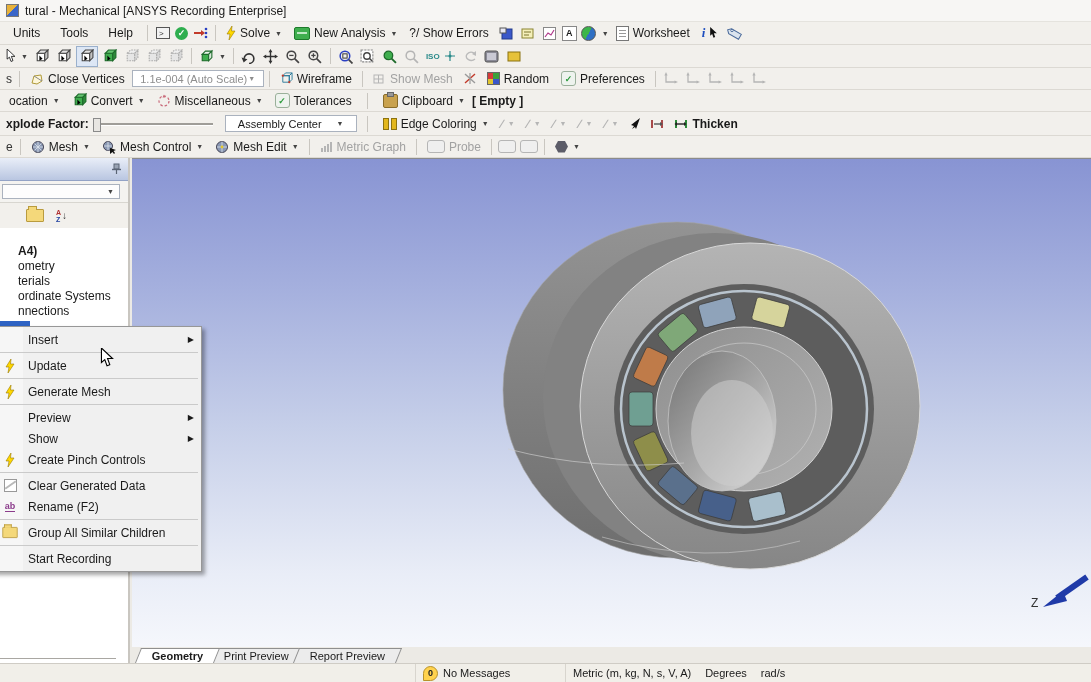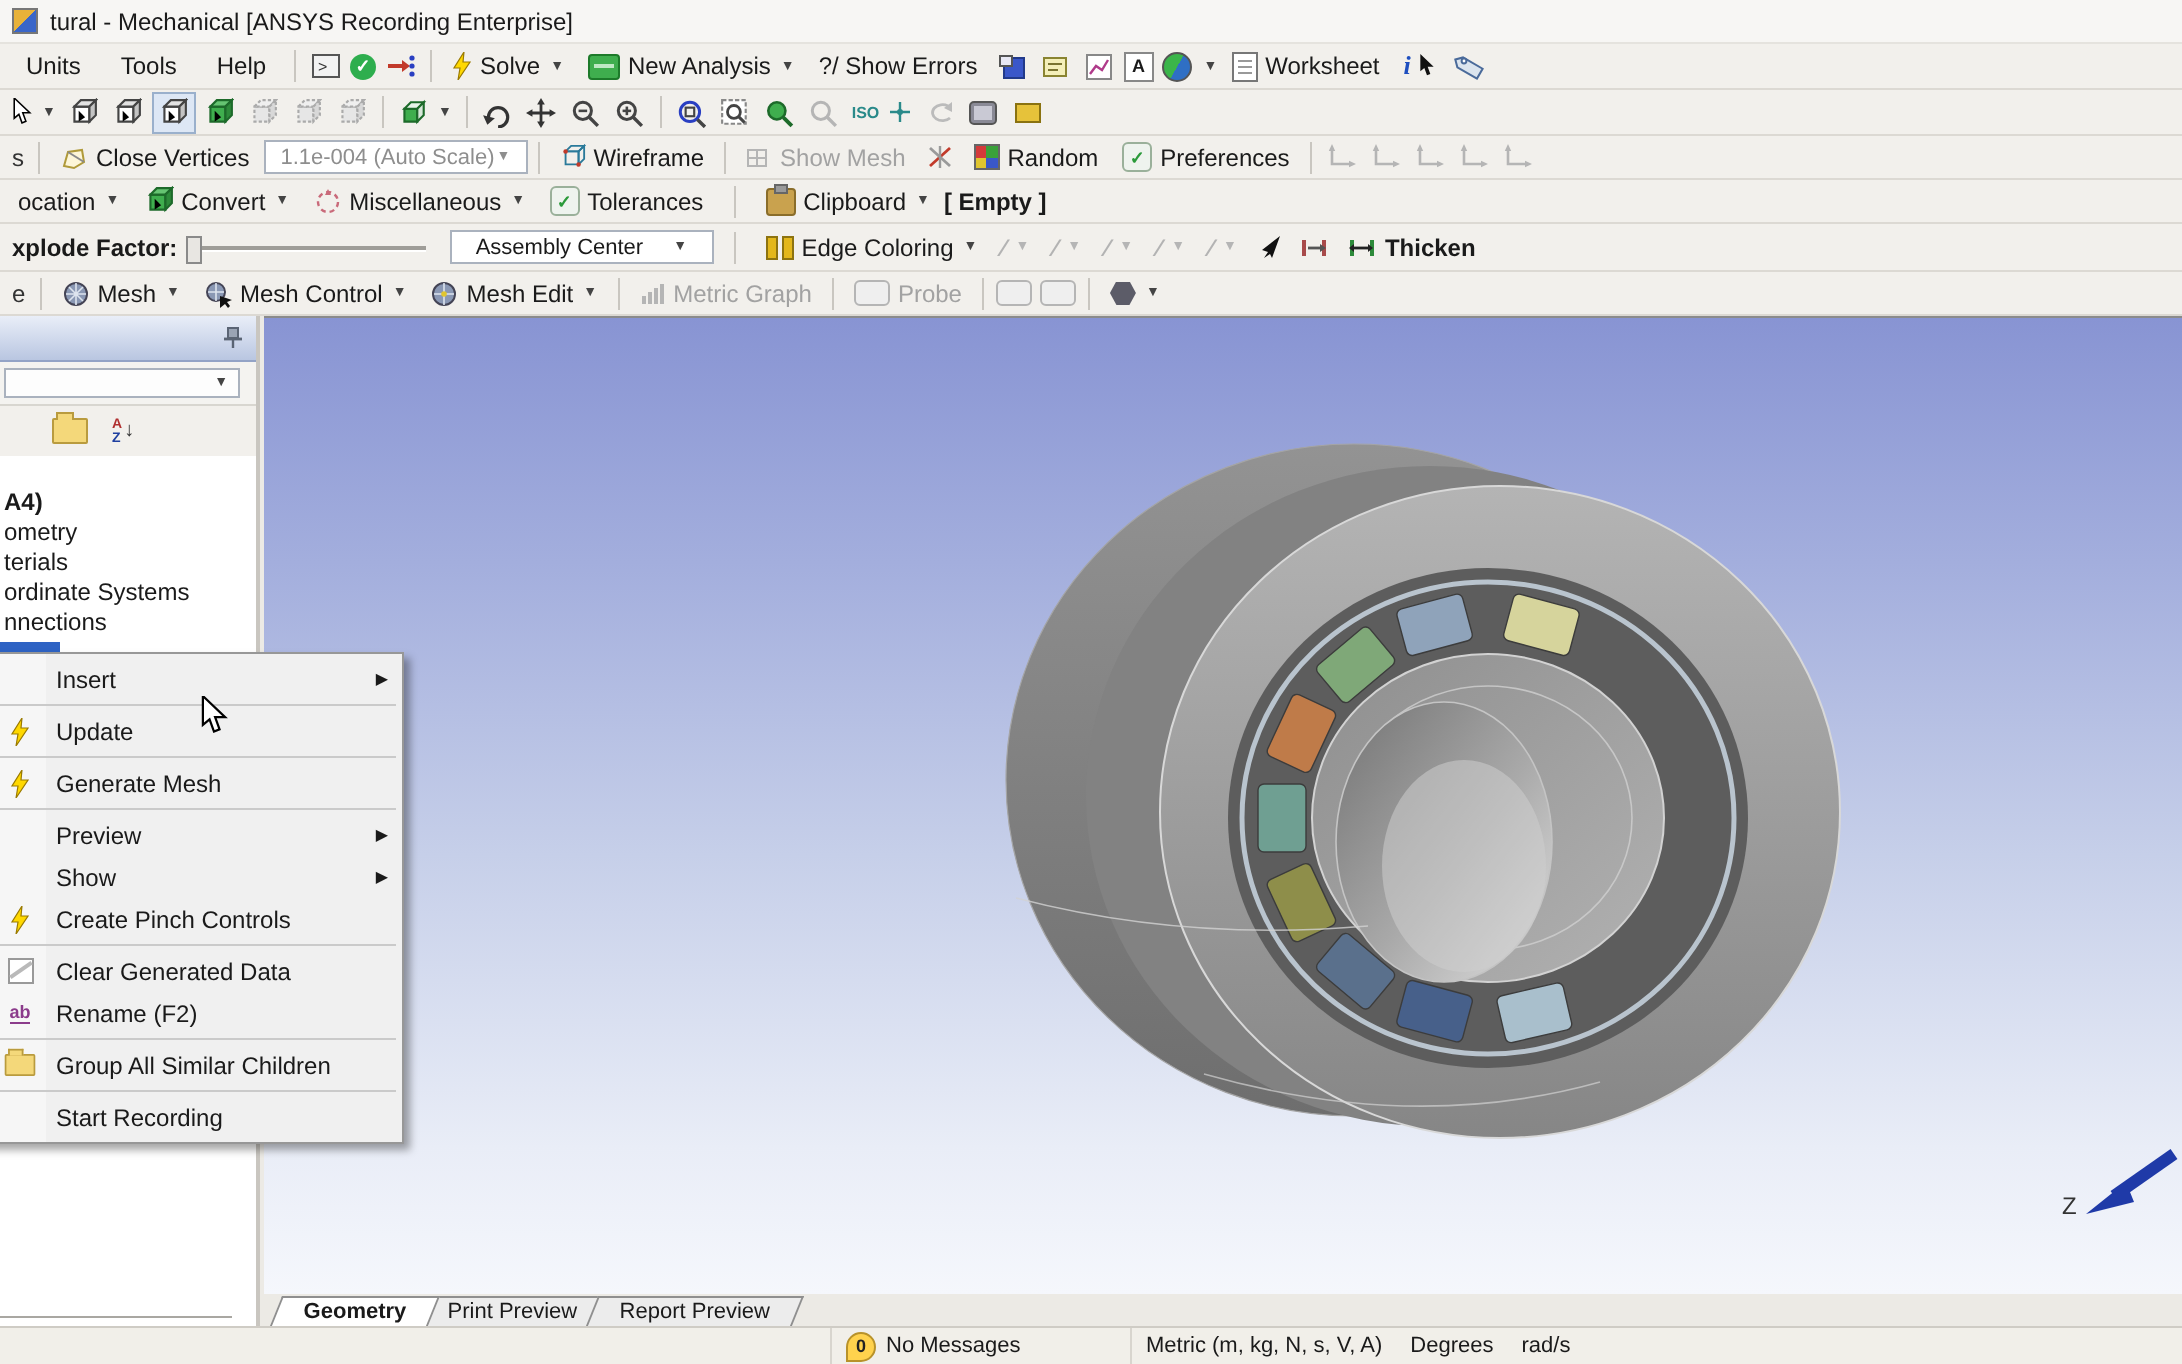--- a/index.html
+++ b/index.html
@@ -57,21 +57,21 @@
   .slider .thumb{position:absolute;left:0;top:1px;width:6px;height:12px;background:#e8e6e2;border:1px solid #8a8a8a}
   .appicon{width:11px;height:11px;background:linear-gradient(135deg,#e8b23a 0 50%,#3a66c9 50% 100%);border:1px solid #777;margin-left:2px}
 
   
   .lpanel{position:absolute;left:0;top:158px;width:130px;height:505px;background:#f2f0ec;border-right:2px solid #c9c6c0;box-sizing:border-box}
   .phead{height:22px;background:linear-gradient(180deg,#e9eef8,#b9c6e1);border-bottom:1px solid #93a3c6;position:relative}
   .pcombo{height:21px;background:#f4f3f0;border-bottom:1px solid #d8d6d0;display:flex;align-items:center;padding:0 2px}
   .pcombo .combo{width:118px;height:15px;background:#fdfdfd;justify-content:flex-end}
   .picons{height:25px;border-bottom:1px solid #cfcdc8;display:flex;align-items:center;gap:12px;padding-left:26px;background:#f2f0ec}
   .tree{position:absolute;left:0;right:0;top:70px;bottom:0;background:#fff;overflow:hidden}
-  .titem{height:15px;line-height:15px;padding-left:2px;font-size:12px}
+  .titem{height:15px;line-height:15px;padding-left:18px;font-size:12px}
   .titem.b{font-weight:bold}
   .tsel{width:30px;height:13px;background:#2e63c4;margin-top:2px}
   .detail-lines{position:absolute;left:0;right:12px;top:412px}
   .dline{height:18px;border-bottom:1px solid #a9a7a2;background:#fff}
 
   
   .cmenu{position:absolute;left:-8px;top:326px;width:206px;background:linear-gradient(90deg,#f6f6f6 0 30px,#f0f0f0 30px);border:1px solid #979797;box-shadow:3px 3px 4px rgba(0,0,0,.35);padding:2px 1px;z-index:50}
   .citem{display:flex;align-items:center;height:21px;position:relative;padding-left:34px;padding-right:16px;font-size:12px}
   .cicon{position:absolute;left:7px;width:18px;display:flex;justify-content:center;align-items:center}
   .carrow{position:absolute;right:6px;font-size:8px;color:#1a1a1a}

